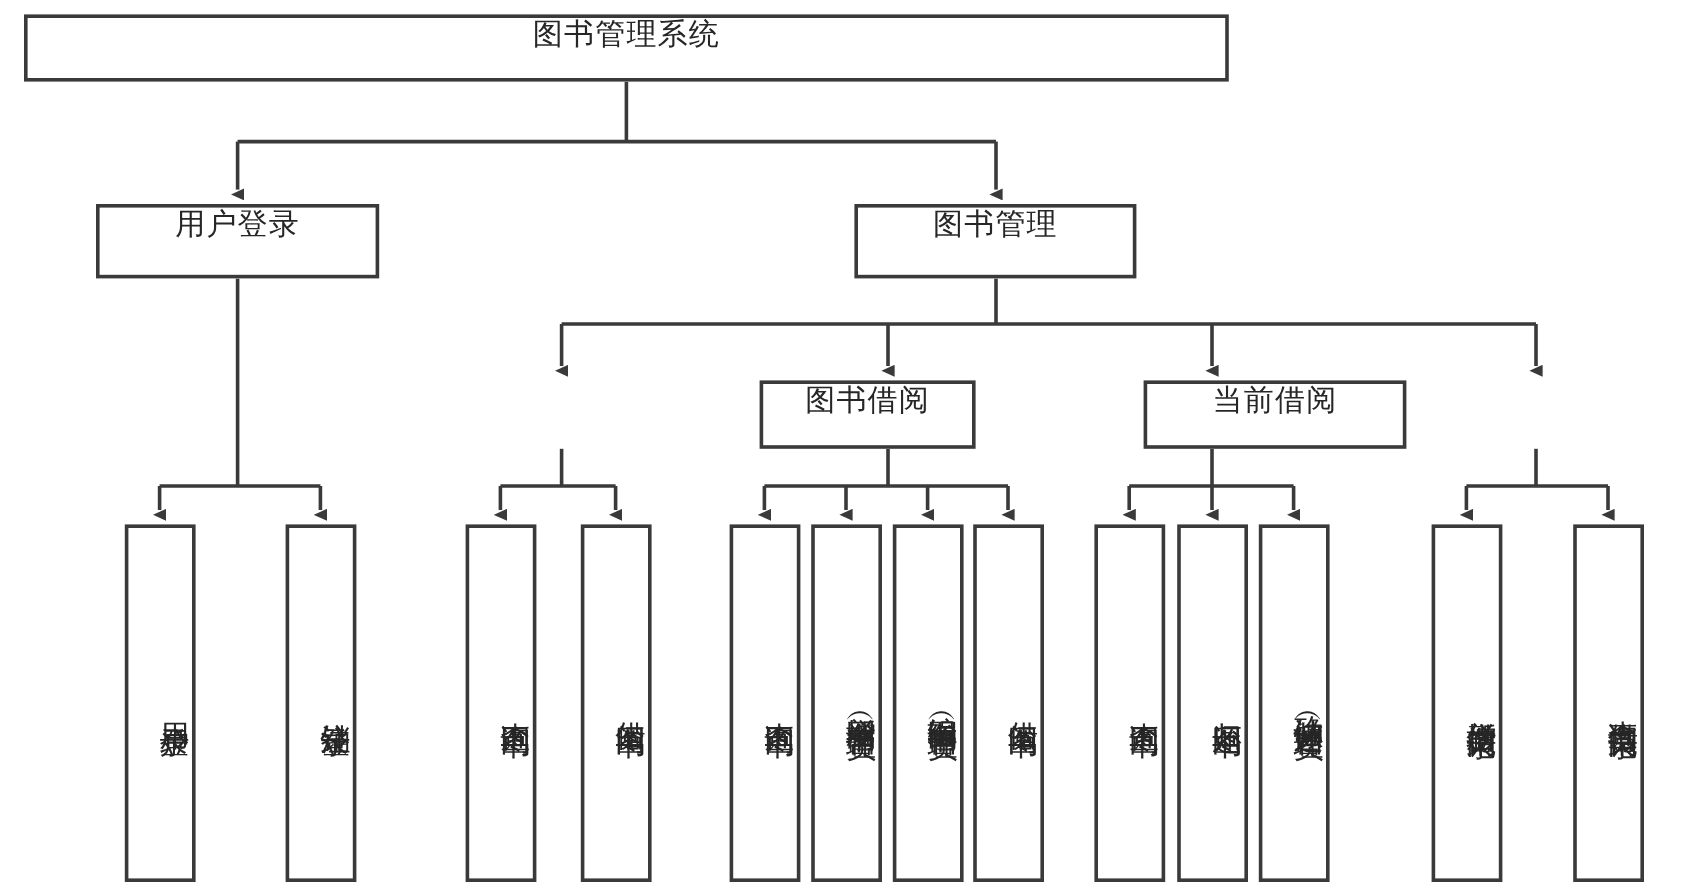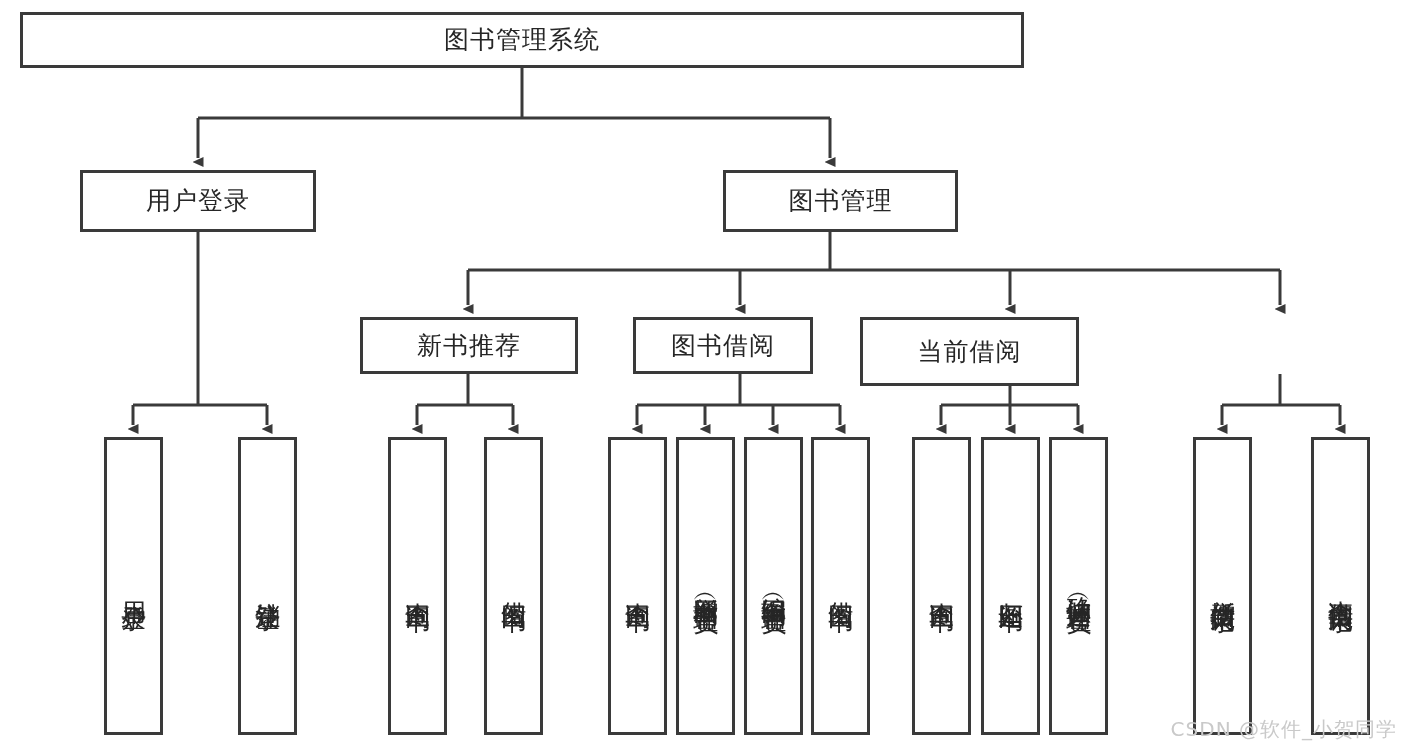--- a/index.html
+++ b/index.html
@@ -23,21 +23,21 @@
     top: 0;
     width: 1405px;
     height: 747px;
   }
   .node {
     position: absolute;
     box-sizing: border-box;
     border: 3px solid #3a3a3a;
     background: #ffffff;
     display: flex;
-    align-items: center;
+    align-items: flex-start;
     justify-content: center;
     color: #262626;
   }
   .node.h {
     font-size: 25px;
     letter-spacing: 1px;
     line-height: 1.1;
   }
   .node.title {
     font-size: 25px;
@@ -122,31 +122,28 @@
     </g>
   </svg>
 
   <div class="node h title" style="left:20px; top:12px; width:1004px; height:56px;">
     <span>图书管理系统</span>
   </div>
 
   <div class="node h" style="left:80px; top:170px; width:236px; height:62px;">
     <span>用户登录</span>
   </div>
-  <div class="node h" style="left:712px; top:170px; width:235px; height:62px;margin-left:11px;">
+  <div class="node h" style="left:712px; top:170px; width:235px; height:62px;">
     <span>图书管理</span>
   </div>
 
-  <div class="node h" style="left:360px; top:317px; width:218px; height:57px;">
-    <span>新书推荐</span>
-  </div>
   <div class="node h" style="left:633px; top:317px; width:180px; height:57px;">
     <span>图书借阅</span>
   </div>
-  <div class="node h" style="left:860px; top:317px; width:219px; height:69px;">
+  <div class="node h" style="left:953px; top:317px; width:219px; height:57px;">
     <span>当前借阅</span>
   </div>
 
   <div class="node v" style="left:104px; top:437px; width:59px; height:298px;">
     <span>用户登录</span>
   </div>
   <div class="node v" style="left:238px; top:437px; width:59px; height:298px;">
     <span>注销登录</span>
   </div>
 
@@ -180,15 +177,14 @@
     <span>确认归还（管理员）</span>
   </div>
 
   <div class="node v" style="left:1193px; top:437px; width:59px; height:298px;">
     <span>新增借阅记录</span>
   </div>
   <div class="node v" style="left:1311px; top:437px; width:59px; height:298px;">
     <span>查询借阅记录</span>
   </div>
 
-  <div class="watermark">CSDN @软件_小贺同学</div>
 
 </div>
 
 </body></html>

